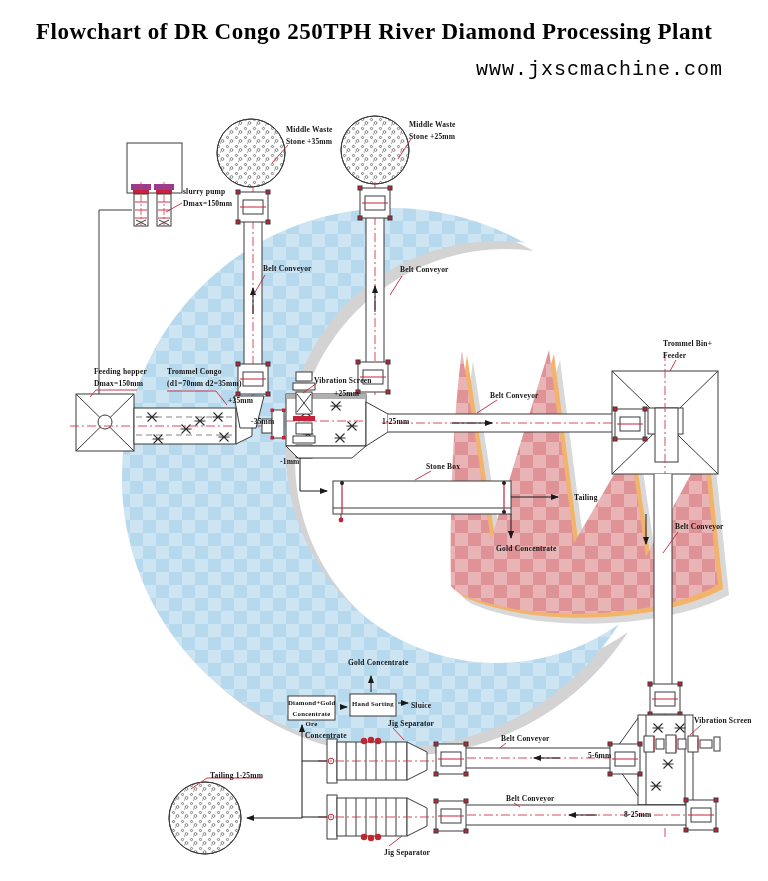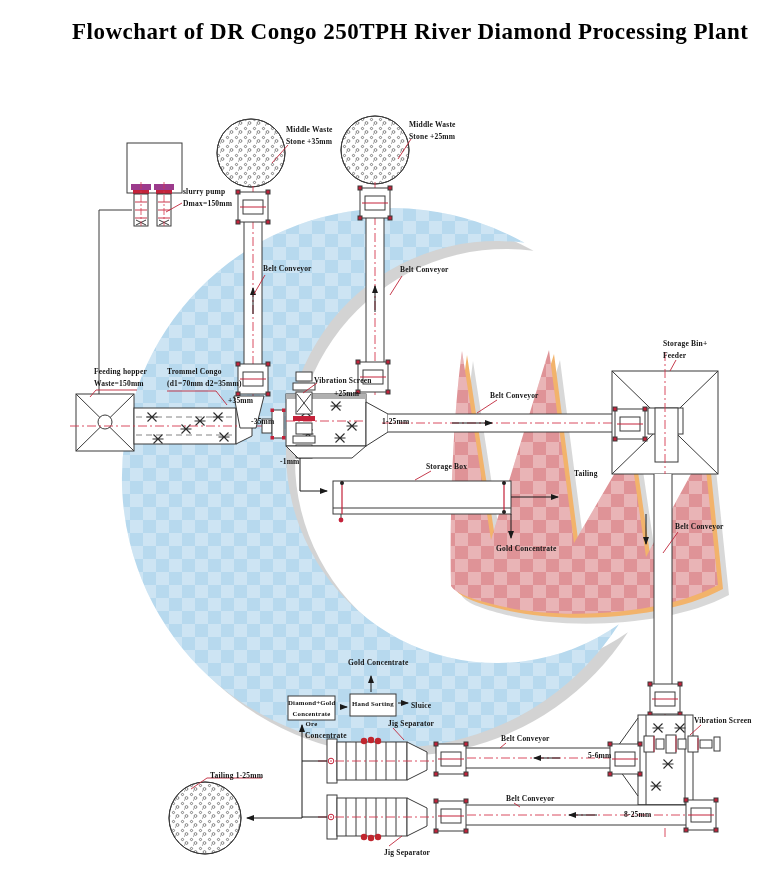--- a/index.html
+++ b/index.html
@@ -1,20 +1,20 @@
 <!DOCTYPE html>
 <html><head>
 <meta charset="utf-8">
 <style>
   html,body{margin:0;padding:0;background:#fff;}
   #canvas{position:relative;width:768px;height:881px;background:#ffffff;overflow:hidden;
           font-family:"Liberation Serif",serif;}
   #art{position:absolute;left:0;top:0;}
   .title{position:absolute;left:36px;top:18px;font:700 23px/1.2 "Liberation Serif",serif;
-         letter-spacing:.5px;color:#000;white-space:nowrap;margin-left:36px;}
+         letter-spacing:.5px;color:#000;white-space:nowrap;}
   .site{position:absolute;left:476px;top:58px;font:400 20px/1.2 "Liberation Mono",monospace;
         letter-spacing:1px;color:#000;white-space:nowrap;}
   .lbl{position:absolute;font:bold 7.5px/1.55 "Liberation Serif",serif;color:#141414;
        white-space:pre-line;letter-spacing:.2px;}
   .lbl.c{text-align:center;}
 </style>
 </head>
 <body>
 
 <div id="canvas">
@@ -292,44 +292,45 @@
       <path d="M506,743 L500,748"></path>
       <path d="M514,803 L520,807"></path>
       <path d="M393,728 L404,740"></path>
       <path d="M389,846 L402,836"></path>
       <path d="M207,778 H262 M207,778 L191,789"></path>
     </g>
   </g>
 </svg>
 
 <div class="title">Flowchart of DR Congo 250TPH River Diamond Processing Plant</div>
+<div class="site">www.jxscmachine.com</div>
 
 <div class="lbl" style="left:183px;top:186px">slurry pump
 Dmax=150mm</div>
 <div class="lbl" style="left:286px;top:124px">Middle Waste
 Stone +35mm</div>
 <div class="lbl" style="left:409px;top:119px">Middle Waste
 Stone +25mm</div>
 <div class="lbl" style="left:263px;top:263px">Belt Conveyor</div>
 <div class="lbl" style="left:400px;top:264px">Belt Conveyor</div>
 <div class="lbl" style="left:94px;top:366px">Feeding hopper
-Waste=150mm</div>
+Dmax=150mm</div>
 <div class="lbl" style="left:167px;top:366px">Trommel Congo
 (d1=70mm d2=35mm)</div>
 <div class="lbl" style="left:228px;top:395px">+35mm</div>
 <div class="lbl" style="left:251px;top:416px">-35mm</div>
 <div class="lbl" style="left:314px;top:375px">Vibration Screen</div>
 <div class="lbl" style="left:334px;top:388px">+25mm</div>
 <div class="lbl" style="left:280px;top:456px">-1mm</div>
 <div class="lbl" style="left:490px;top:390px">Belt Conveyor</div>
 <div class="lbl" style="left:382px;top:416px">1-25mm</div>
-<div class="lbl" style="left:663px;top:338px">Storage Bin+
+<div class="lbl" style="left:663px;top:338px">Trommel Bin+
 Feeder</div>
-<div class="lbl" style="left:426px;top:461px">Storage Box</div>
-<div class="lbl" style="left:574px;top:468px">Tailing</div>
+<div class="lbl" style="left:426px;top:461px">Stone Box</div>
+<div class="lbl" style="left:574px;top:492px">Tailing</div>
 <div class="lbl" style="left:496px;top:543px">Gold Concentrate</div>
 <div class="lbl" style="left:675px;top:521px">Belt Conveyor</div>
 <div class="lbl" style="left:694px;top:715px">Vibration Screen</div>
 <div class="lbl" style="left:501px;top:733px">Belt Conveyor</div>
 <div class="lbl" style="left:588px;top:750px">5-6mm</div>
 <div class="lbl" style="left:506px;top:793px">Belt Conveyor</div>
 <div class="lbl" style="left:624px;top:809px">8-25mm</div>
 <div class="lbl" style="left:348px;top:657px">Gold Concentrate</div>
 <div class="lbl c" style="left:288px;top:698px;width:47px;font-size:6.8px">Diamond+Gold
 Concentrate Ore</div>

